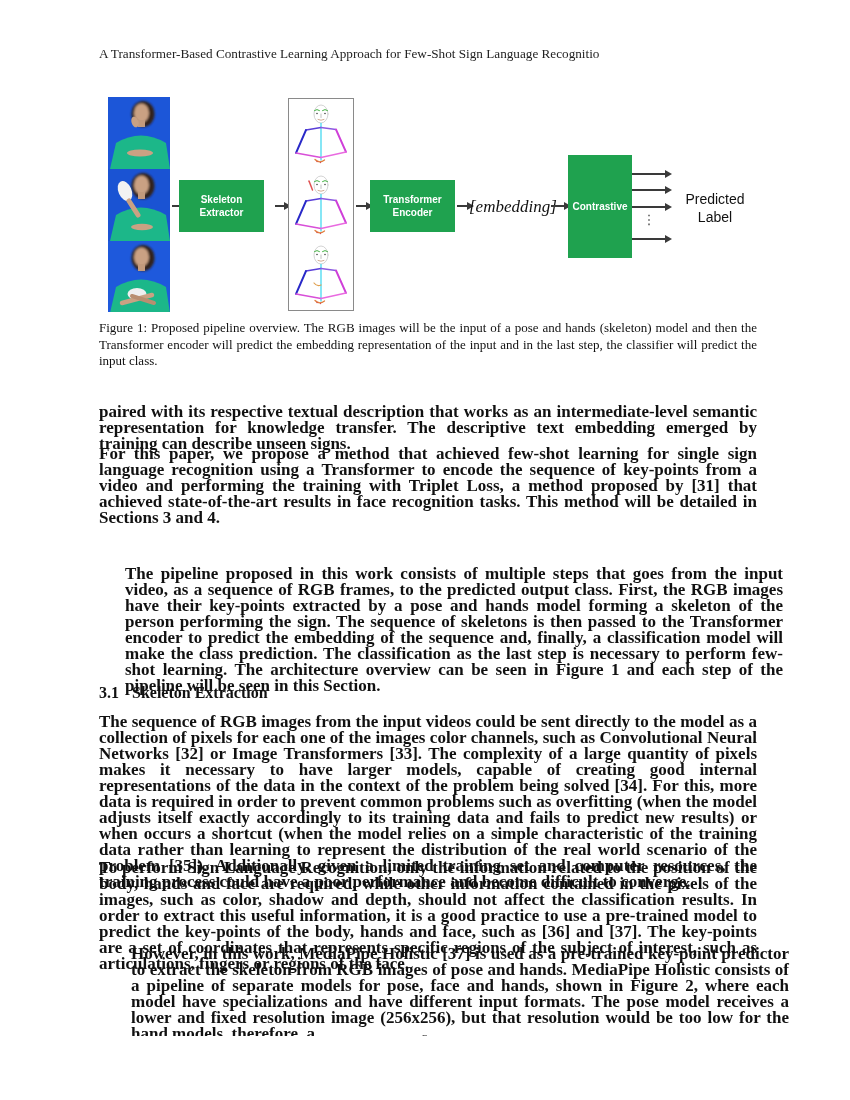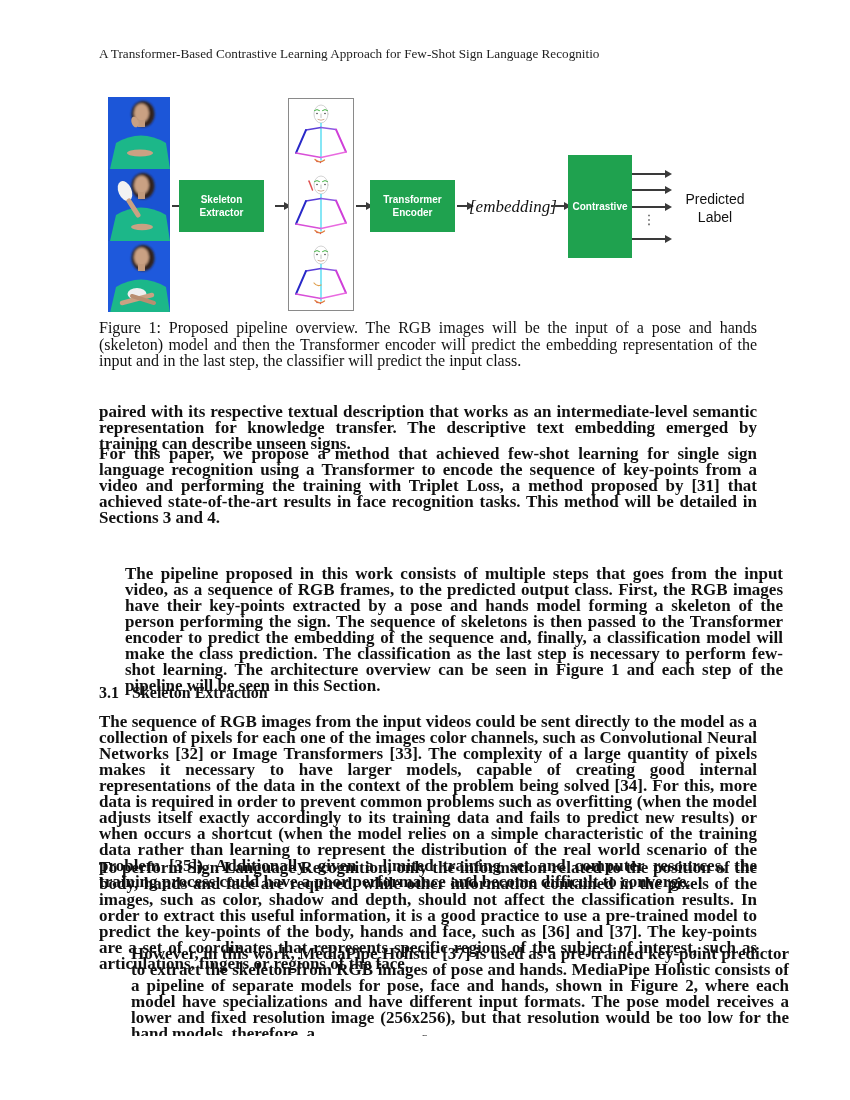--- a/index.html
+++ b/index.html
@@ -57,21 +57,21 @@
     font-style:italic;font-size:17px;color:#111;white-space:nowrap;
   }
   .predicted-label{
     position:absolute;left:570px;top:93px;width:92px;text-align:center;
     font-family:"Liberation Sans",sans-serif;font-size:14px;line-height:1.3;color:#111;
     white-space:pre-line;
   }
   
   .caption{
     position:absolute;left:99px;top:320px;width:658px;
-    font-size:16px;line-height:16.6px;text-align:justify;
+    font-size:13px;line-height:16.6px;text-align:justify;
   }
   .para{
     position:absolute;left:99px;width:658px;
     font-size:17px;line-height:16px;text-align:justify;font-weight:bold;
   }
   .p-0{top:404px;} .p-1{top:446px;} .p-2{top:566px;margin-left:26px;}
   .p-3{top:714px;} .p-4{top:860px;} .p-5{top:946px;margin-left:32px;}
   .sec-heading{
     position:absolute;left:99px;top:527px;width:658px;
     font-size:17px;font-weight:bold;

